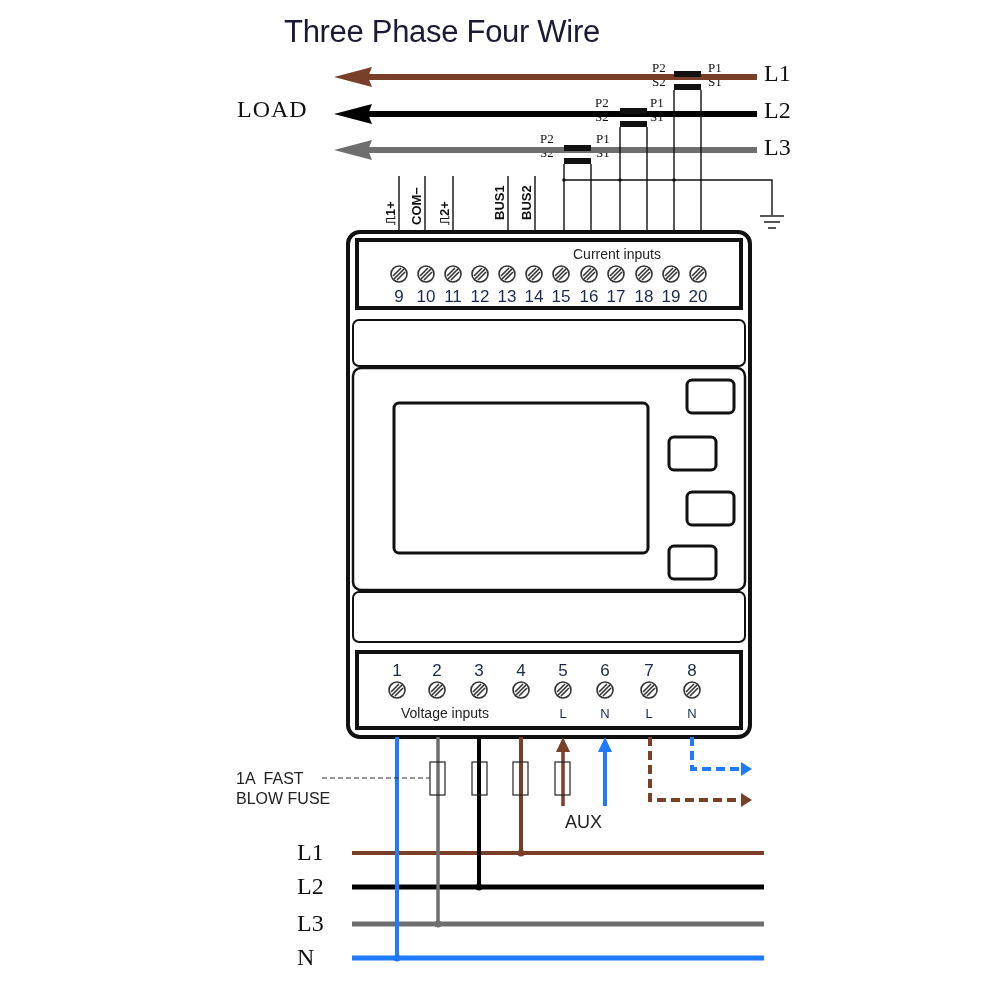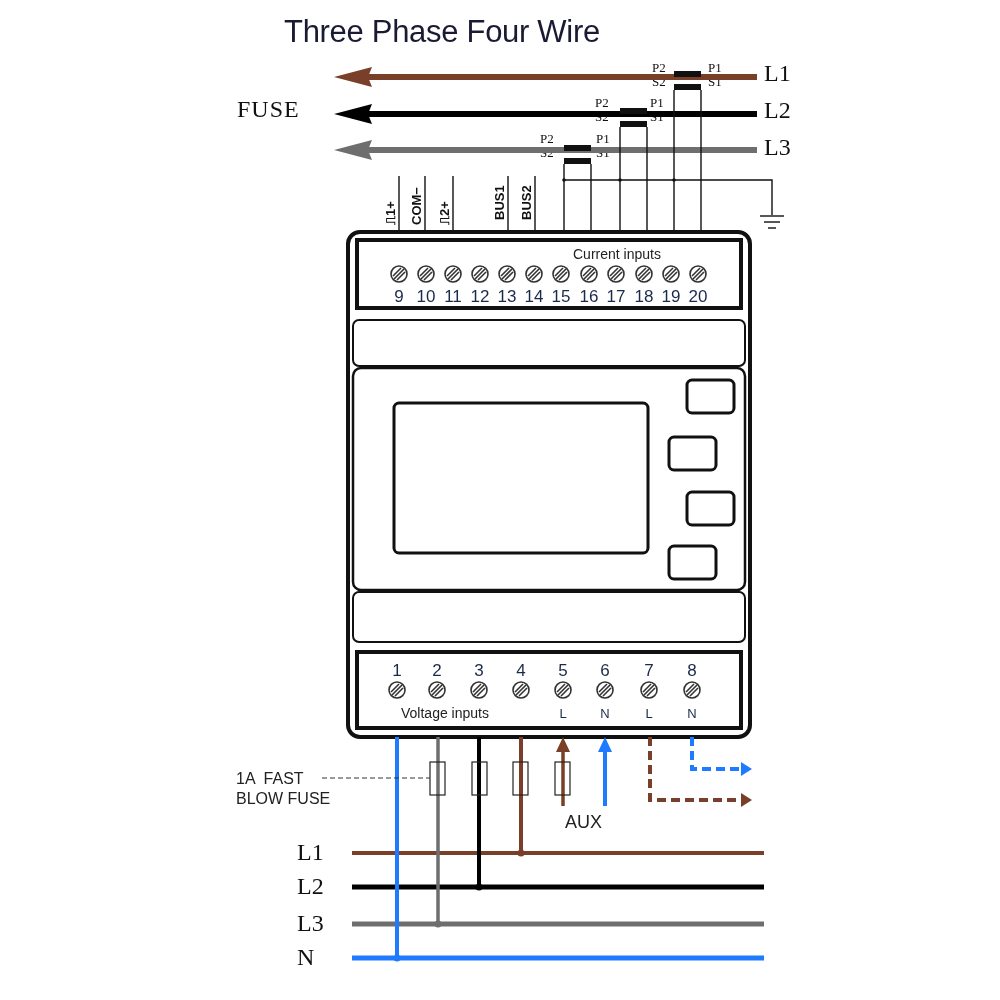--- a/index.html
+++ b/index.html
@@ -11,21 +11,21 @@
   .phase-top{font-size:24px;}
   .phase-bot{font-size:24px;color:#111;}
   .ct{font-size:13px;line-height:13px;}
 </style>
 </head>
 <body>
 
 <div id="diagram">
 
   <div class="title">Three Phase Four Wire</div>
-  <div class="lbl load">FUSE</div>
+  <div class="lbl load">LOAD</div>
 
   <div class="lbl phase-top" style="left:752px;top:60px;">L1</div>
   <div class="lbl phase-top" style="left:752px;top:97px;">L2</div>
   <div class="lbl phase-top" style="left:752px;top:134px;">L3</div>
 
   <div class="lbl ct" style="left:640px;top:61px;">P2</div>
   <div class="lbl ct" style="left:640px;top:75px;">S2</div>
   <div class="lbl ct" style="left:696px;top:61px;">P1</div>
   <div class="lbl ct" style="left:696px;top:75px;">S1</div>
 

